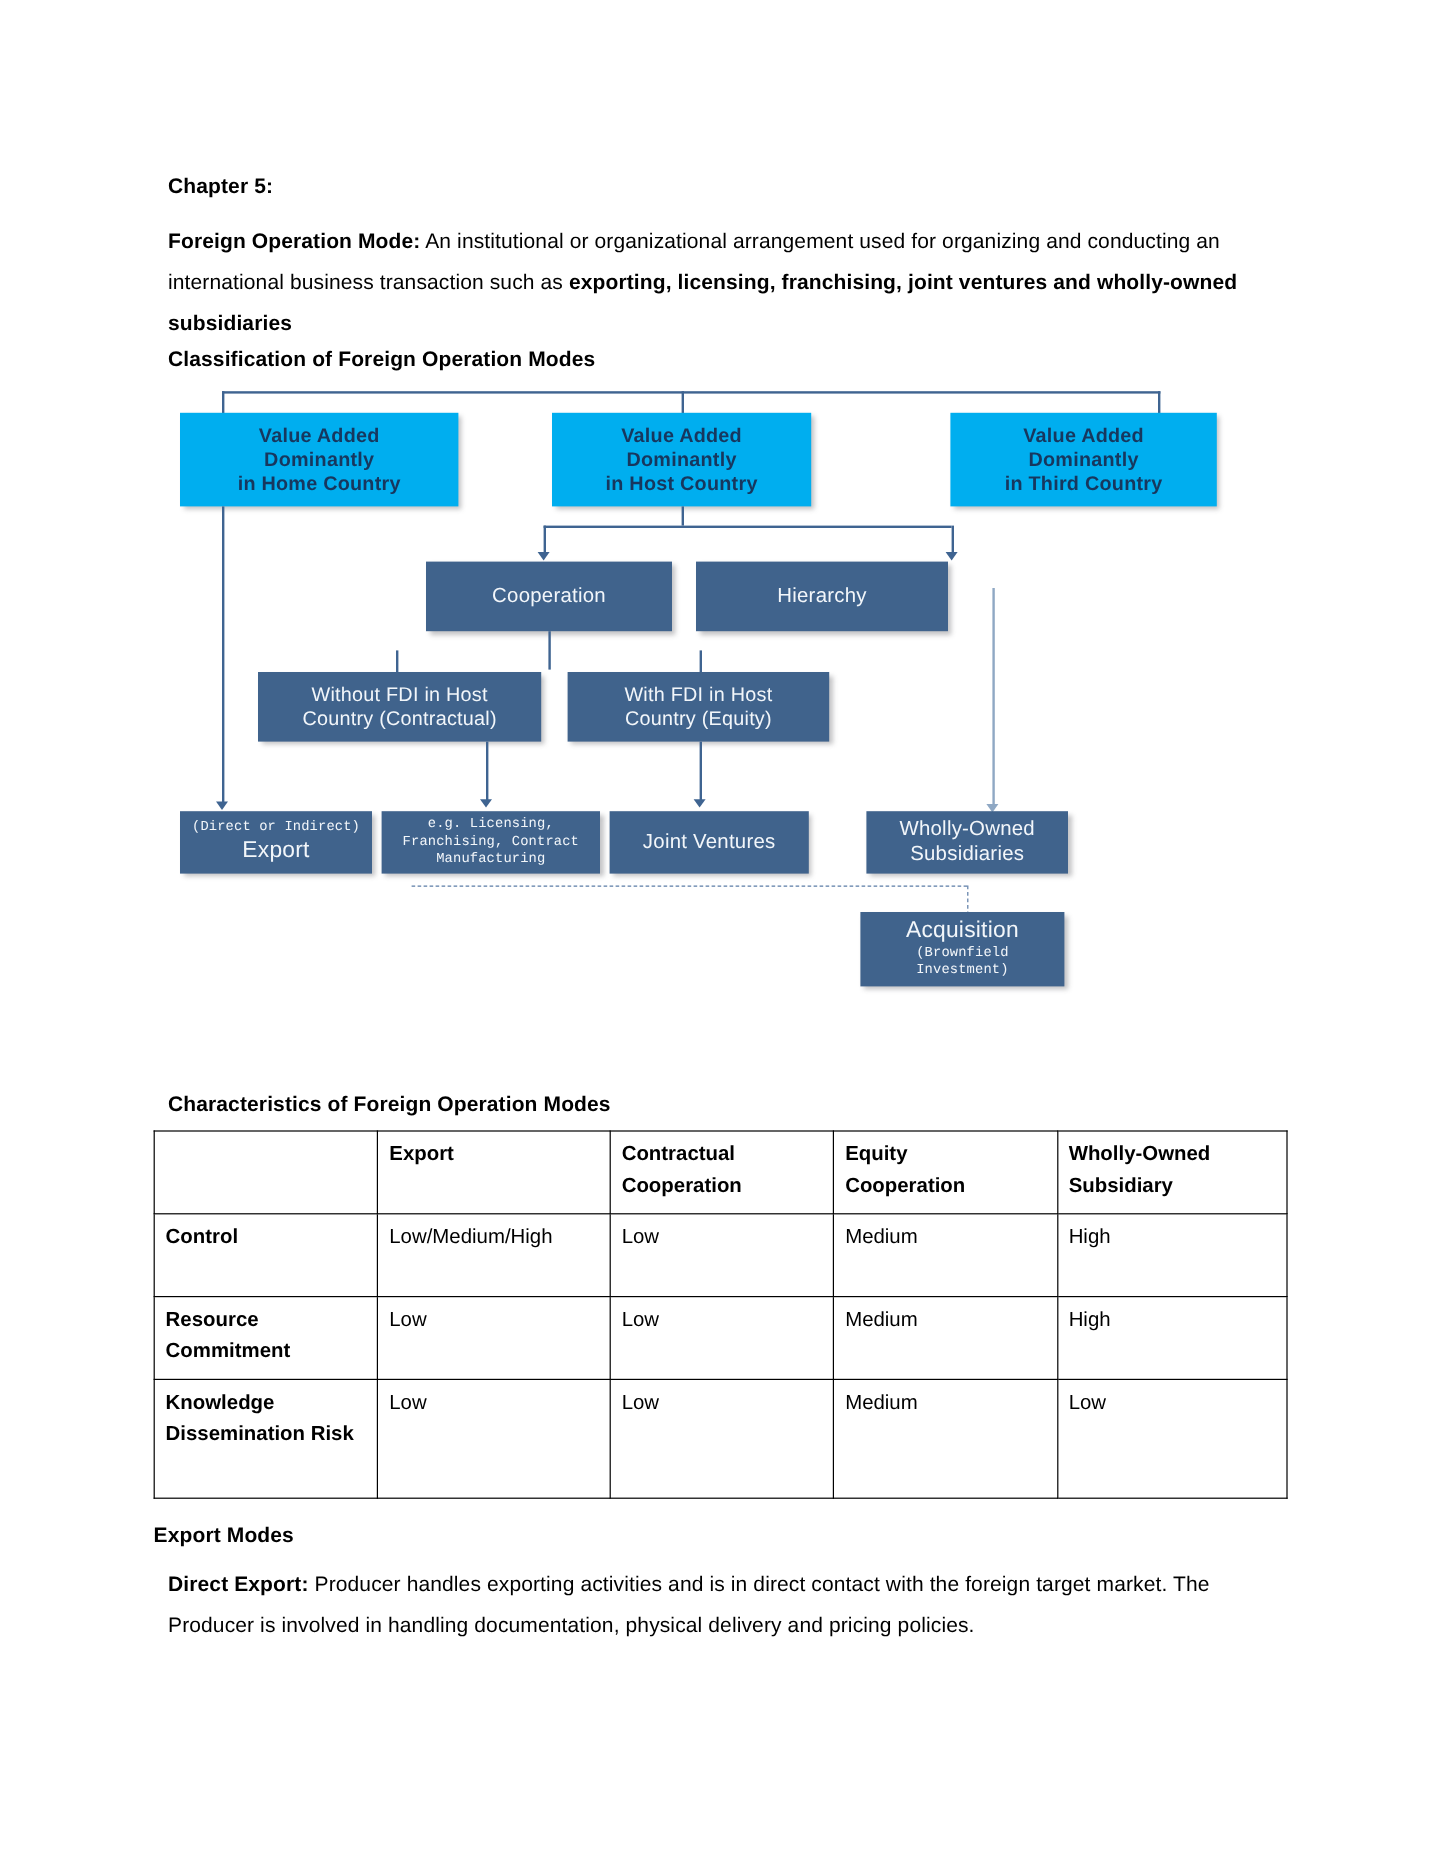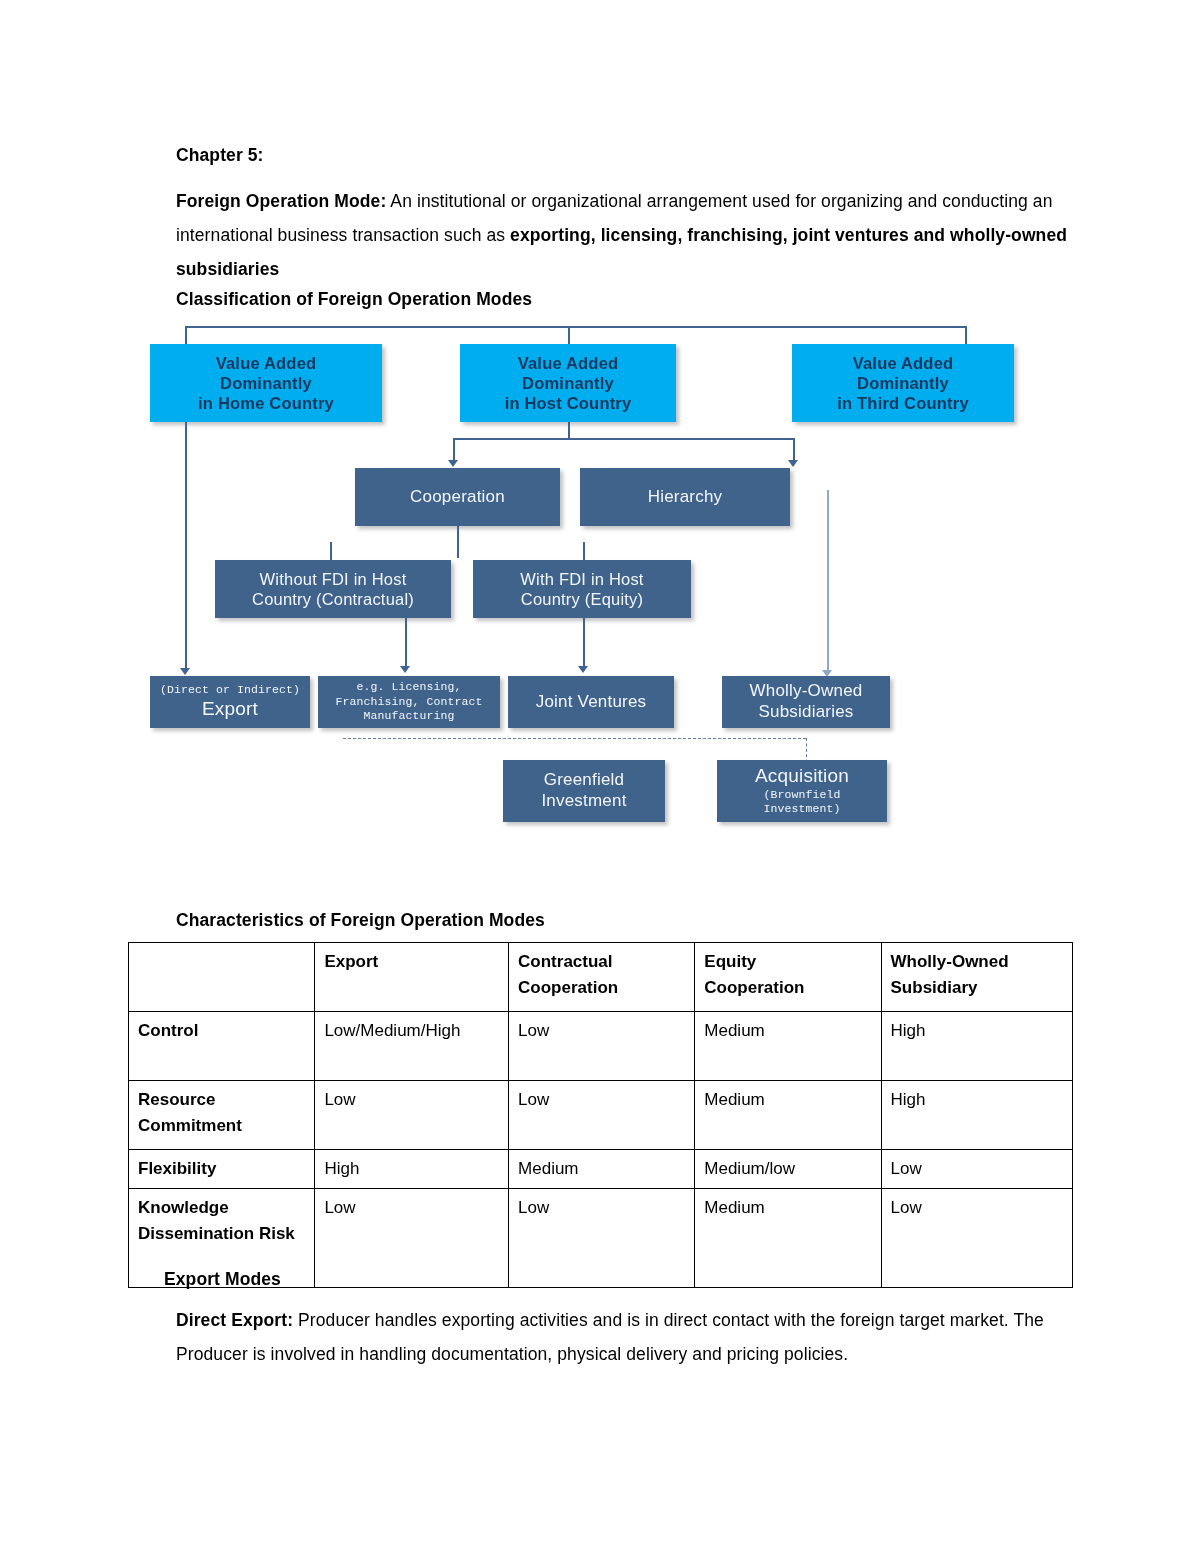--- a/index.html
+++ b/index.html
@@ -26,21 +26,20 @@
   
   .text-col {
     position: absolute;
     left: 140px;
     width: 920px;
   }
   .para {
     font-size: 17.5px;
     line-height: 34px;
     letter-spacing: 0.1px;
-    margin-left: 36px;
   }
   .b { font-weight: bold; }
 
   #chapter-title { top: 138px; }
   #intro-para    { top: 184px; }
   #classification-heading { top: 282px; font-weight: bold; }
 
   
   #diagram {
     position: absolute;
@@ -243,24 +242,20 @@
     <div class="node navy" style="left:368px; top:358px; width:166px; height:52px;">Joint Ventures</div>
 
     <div class="node navy" style="left:582px; top:358px; width:168px; height:52px;">
       <span>Wholly-Owned</span>
       <span>Subsidiaries</span>
     </div>
 
     <div class="dash-h" style="left:203px; top:420px; width:463px;"></div>
     <div class="dash-v" style="left:666px; top:420px; height:30px;"></div>
 
-    <div class="node navy" style="left:363px; top:442px; width:162px; height:62px;">
-      <span>Greenfield</span>
-      <span>Investment</span>
-    </div>
 
     <div class="node navy" style="left:577px; top:442px; width:170px; height:62px;">
       <span class="main-big">Acquisition</span>
       <span class="sub-small">(Brownfield</span>
       <span class="sub-small">Investment)</span>
     </div>
 
   </div>
 
   <div class="text-col para" id="char-heading">Characteristics of Foreign Operation Modes</div>
@@ -293,27 +288,20 @@
       </tr>
 
       <tr class="r-resource">
         <td class="rowhead">Resource Commitment</td>
         <td class="c1">Low</td>
         <td class="c2">Low</td>
         <td class="c3">Medium</td>
         <td class="c4">High</td>
       </tr>
 
-      <tr class="r-flex">
-        <td class="rowhead">Flexibility</td>
-        <td class="c1">High</td>
-        <td class="c2">Medium</td>
-        <td class="c3">Medium/low</td>
-        <td class="c4">Low</td>
-      </tr>
 
       <tr class="r-knowledge">
         <td class="rowhead">Knowledge Dissemination Risk</td>
         <td class="c1">Low</td>
         <td class="c2">Low</td>
         <td class="c3">Medium</td>
         <td class="c4">Low</td>
       </tr>
     </tbody>
   </table>

